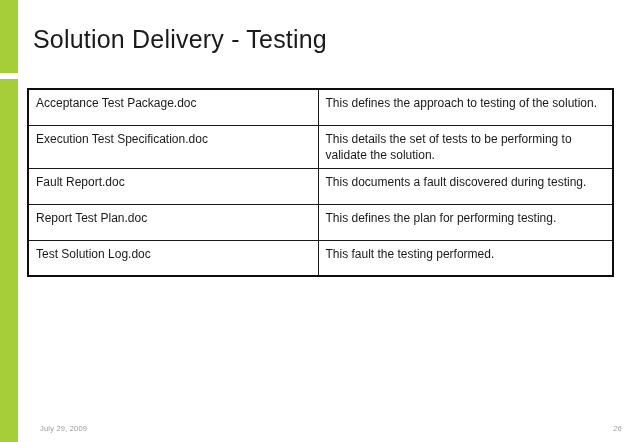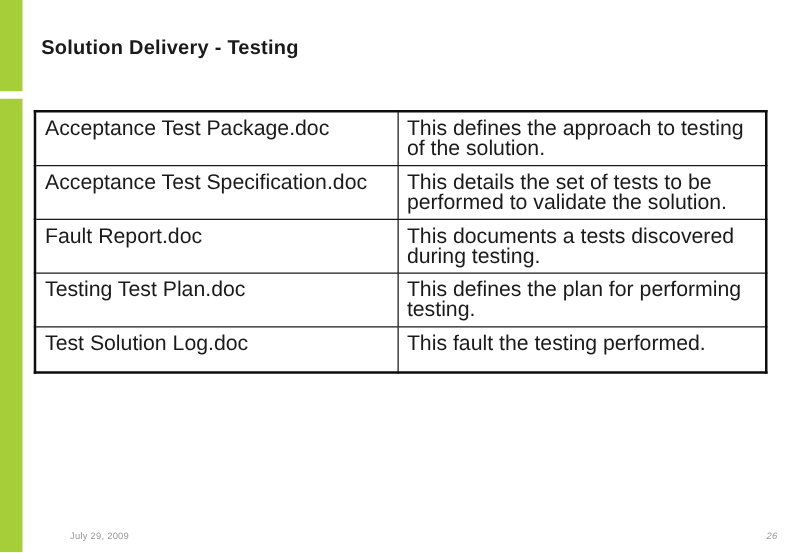--- a/index.html
+++ b/index.html
@@ -30,41 +30,41 @@
   }
   .accent-bar-bottom {
     top: 79px;
     height: 363px;
   }
   
   #slide-title {
     position: absolute;
     left: 33px;
     top: 24px;
-    font-size: 16px;
+    font-size: 25px;
     line-height: 30px;
-    font-weight: 700;
+    font-weight: 400;
     color: #1a1a1a;
     letter-spacing: 0.2px;
     white-space: nowrap;
   }
   
   #doc-table {
     position: absolute;
     left: 27px;
     top: 88px;
     width: 583px;
     border-collapse: collapse;
     table-layout: fixed;
   }
   #doc-table td {
     border: 1px solid #1a1a1a;
     vertical-align: top;
     padding: 5px 6px 5px 7px;
-    font-size: 17px;
+    font-size: 12px;
     line-height: 16px;
     color: #1a1a1a;
     height: 36px;
     box-sizing: border-box;
   }
   #doc-table td.col-name {
     width: 290px;
   }
   #doc-table td.col-desc {
     width: 295px;
@@ -73,21 +73,20 @@
   #doc-table {
     border: 2px solid #0d0d0d;
   }
   
   .footer-text {
     position: absolute;
     bottom: 9px;
     font-size: 7.5px;
     color: #9a9a9a;
     letter-spacing: 0.2px;
-    margin-left: 16px;
   }
   #footer-date {
     left: 40px;
   }
   #footer-page {
     right: 16px;
     font-style: italic;
   }
 </style>
 </head>
@@ -100,29 +99,29 @@
 
   <div id="slide-title">Solution Delivery - Testing</div>
 
   <table id="doc-table">
     <tbody>
       <tr>
         <td class="col-name">Acceptance Test Package.doc</td>
         <td class="col-desc">This defines the approach to testing of the solution.</td>
       </tr>
       <tr>
-        <td class="col-name">Acceptance Test Specification.doc</td>
-        <td class="col-desc">This details the set of tests to be performed to validate the solution.</td>
+        <td class="col-name">Execution Test Specification.doc</td>
+        <td class="col-desc">This details the set of tests to be performing to validate the solution.</td>
       </tr>
       <tr>
         <td class="col-name">Fault Report.doc</td>
-        <td class="col-desc">This documents a tests discovered during testing.</td>
+        <td class="col-desc">This documents a fault discovered during testing.</td>
       </tr>
       <tr>
-        <td class="col-name">Testing Test Plan.doc</td>
+        <td class="col-name">Report Test Plan.doc</td>
         <td class="col-desc">This defines the plan for performing testing.</td>
       </tr>
       <tr>
         <td class="col-name">Test Solution Log.doc</td>
         <td class="col-desc">This fault the testing performed.</td>
       </tr>
     </tbody>
   </table>
 
   <div class="footer-text" id="footer-date">July 29, 2009</div>

